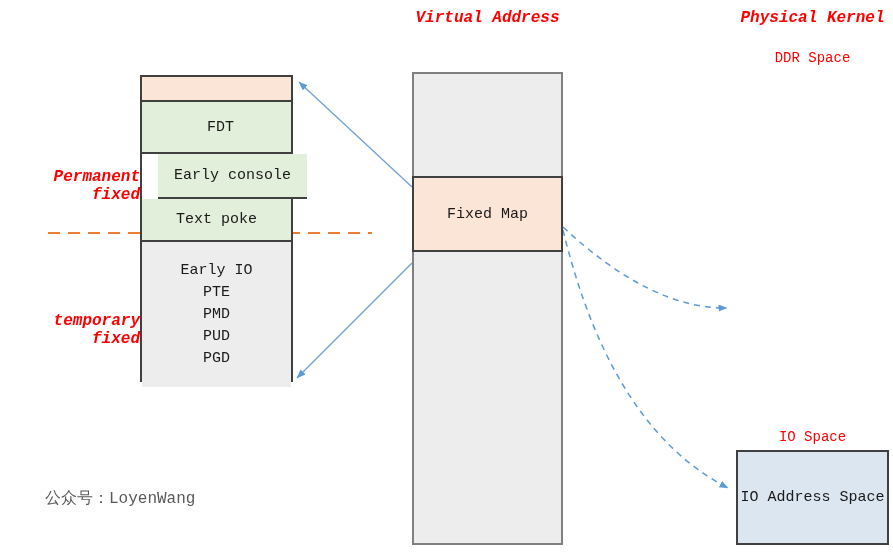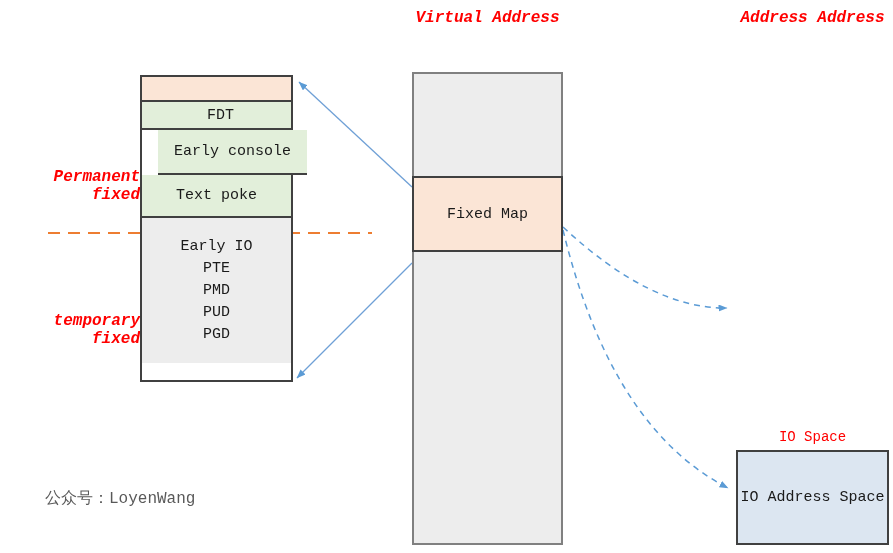--- a/index.html
+++ b/index.html
@@ -51,41 +51,42 @@
       </marker>
     </defs>
     <path d="M48,233 H372" class="orange-dash"></path>
     <line x1="412" y1="187" x2="299" y2="82" class="arrow-solid" marker-end="url(#ah)"></line>
     <line x1="412" y1="263" x2="297" y2="378" class="arrow-solid" marker-end="url(#ah)"></line>
     <path d="M563,227 Q651,309 727,308" class="arrow-dashed" marker-end="url(#ah)"></path>
     <path d="M563,230 Q611,428 728,488" class="arrow-dashed" marker-end="url(#ah)"></path>
   </svg>
 
   <div class="abs title center" style="left:412px;top:8px;width:151px;height:20px;">Virtual Address</div>
-  <div class="abs title center" style="left:736px;top:8px;width:153px;height:20px;">Address Address</div>
+  <div class="abs title center" style="left:736px;top:8px;width:153px;height:20px;">Physical Kernel</div>
 
   <div class="abs side-label" style="left:4px;top:168px;width:136px;">Permanent fixed</div>
   <div class="abs side-label" style="left:4px;top:312px;width:136px;">temporary fixed</div>
 
   <div class="abs stack" style="left:140px;top:75px;width:153px;height:307px;">
     <div class="seg peach sep" style="height:25px;"></div>
-    <div class="seg green sep" style="height:28px;padding-left:8px;">FDT</div>
+    <div class="seg green sep" style="height:52px;padding-left:8px;">FDT</div>
     <div class="seg green sep" style="height:45px;margin-left:16px;">Early console</div>
     <div class="seg green sep" style="height:43px;">Text poke</div>
     <div class="seg graybox multiline" style="height:145px;">
       <span>Early IO</span>
       <span>PTE</span>
       <span>PMD</span>
       <span>PUD</span>
       <span>PGD</span>
     </div>
   </div>
 
   <div id="mid-column" class="abs" style="left:412px;top:72px;width:151px;height:473px;"></div>
   <div id="fixed-map" class="abs center" style="left:412px;top:176px;width:151px;height:76px;">Fixed Map</div>
 
+  <div class="abs space-label" style="left:736px;top:50px;width:153px;">DDR Space</div>
 
   <div class="abs space-label" style="left:736px;top:429px;width:153px;">IO Space</div>
   <div id="io-box" class="abs center" style="left:736px;top:450px;width:153px;height:95px;">IO Address Space</div>
 
   <div id="watermark" class="abs" style="left:45px;top:488px;">公众号：LoyenWang</div>
 
 </div>
 
 </body></html>

